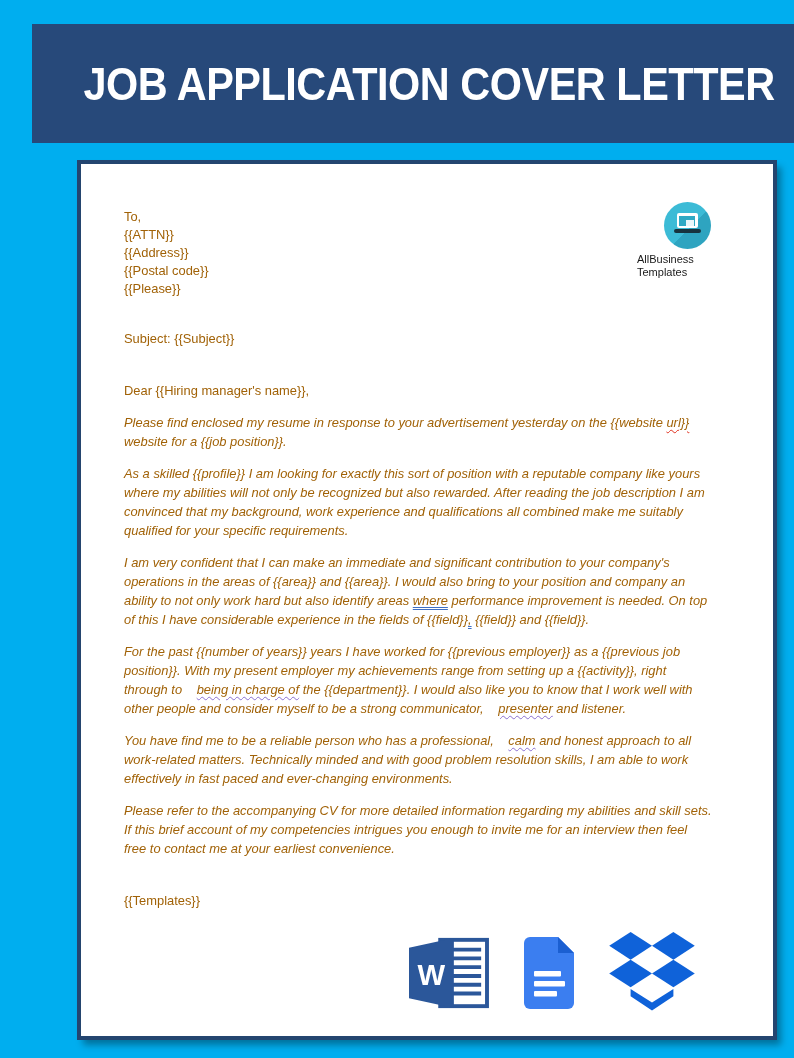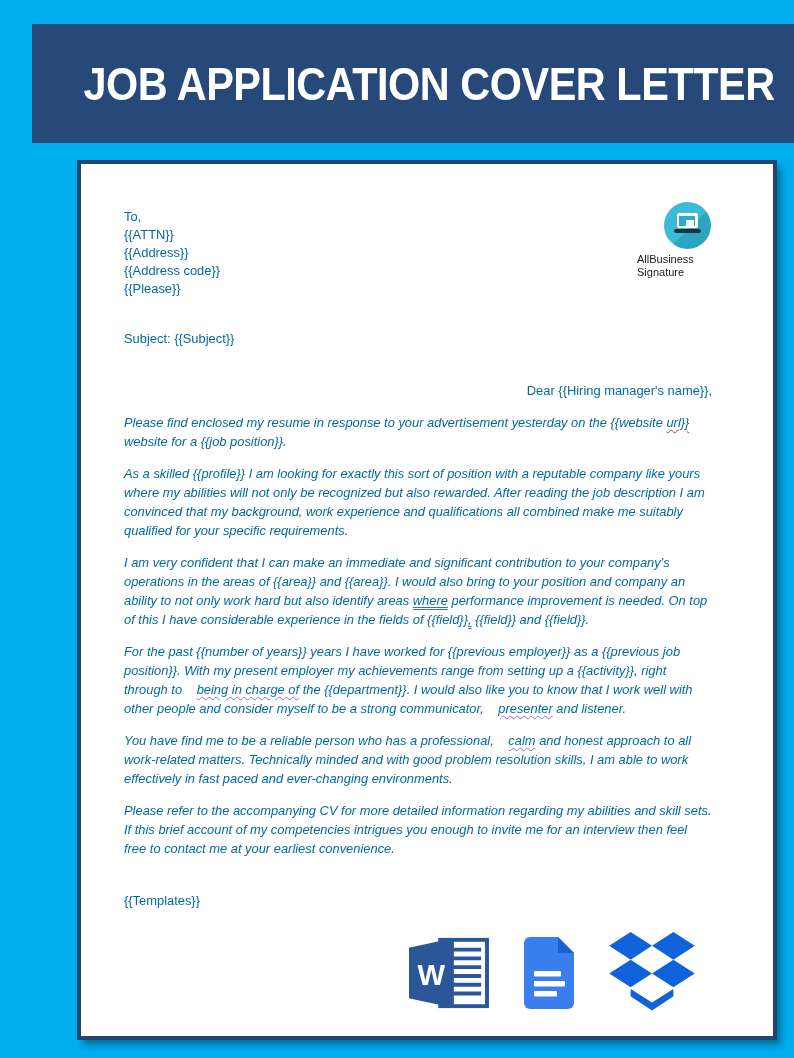--- a/index.html
+++ b/index.html
@@ -25,24 +25,24 @@
     background:#ffffff; border-radius:2px; }
   .laptop-screen-inner { position:absolute; left:2.5px; top:2.5px; width:16px; height:10px;
     background:#2fa9c4; }
   .laptop-page { position:absolute; left:7px; top:4.5px; width:8px; height:6px; background:#e9f6f9; }
   .laptop-base { position:absolute; left:10px; top:27px; width:27px; height:3.5px;
     background:#17333e; border-radius:2px; }
   .logo-text { font-size:11px; line-height:13px; color:#1a1a1a; }
 
   
   .letter { position:absolute; left:43px; top:44px; width:588px;
-    font-size:12.9px; line-height:19px; color:#0369a1; }
+    font-size:12.9px; line-height:19px; color:#a16207; }
   .recipient-line { line-height:18px; }
   .subject-line { margin-top:31px; }
-  .salutation { margin-top:33px;text-align:right; }
+  .salutation { margin-top:33px; }
   .letter p { margin-top:13px;font-style:italic; }
   .spell   { text-decoration:underline wavy #e0301e 1px; text-underline-offset:2px; }
   .grammar { text-decoration:underline double #3e6fc4; text-underline-offset:2px; }
   .refine  { text-decoration:underline wavy #8a6fd1 1px; text-underline-offset:2px;padding-left:11px; }
   .closing-line { margin-top:13px; }
   .signoff { font-size:15px; margin-left:4px; }
   .signature { margin-top:33px; }
 
   
   .footer-icons { position:absolute; left:322px; top:768px; display:flex;
@@ -63,29 +63,29 @@
     <div class="logo">
       <div class="logo-circle">
         <div class="laptop-screen">
           <div class="laptop-screen-inner">
             <div class="laptop-page"></div>
           </div>
         </div>
         <div class="laptop-base"></div>
       </div>
       <div class="logo-text">AllBusiness</div>
-      <div class="logo-text">Signature</div>
+      <div class="logo-text">Templates</div>
     </div>
 
     <div class="letter">
       <div class="recipient-block">
         <div class="recipient-line">To,</div>
         <div class="recipient-line">{{ATTN}}</div>
         <div class="recipient-line">{{Address}}</div>
-        <div class="recipient-line">{{Address code}}</div>
+        <div class="recipient-line">{{Postal code}}</div>
         <div class="recipient-line">{{Please}}</div>
       </div>
 
       <div class="subject-line">Subject: {{Subject}}</div>
       <div class="salutation">Dear {{Hiring manager's name}},</div>
 
       <p><span>Please find enclosed my resume in response to your advertisement yesterday on the {{website </span><span class="spell">url}}</span><span> website for a {{job position}}.</span></p>
       <p><span>As a skilled {{profile}} I am looking for exactly this sort of position with a reputable company like yours where my abilities will not only be recognized but also rewarded. After reading the job description I am convinced that my background, work experience and qualifications all combined make me suitably qualified for your specific requirements.</span></p>
       <p><span>I am very confident that I can make an immediate and significant contribution to your company's operations in the areas of {{area}} and {{area}}. I would also bring to your position and company an ability to not only work hard but also identify areas </span><span class="grammar">where</span><span> performance improvement is needed. On top of this I have considerable experience in the fields of {{field}}</span><span class="grammar">,</span><span> {{field}} and {{field}}.</span></p>
       <p><span>For the past {{number of years}} years I have worked for {{previous employer}} as a {{previous job position}}. With my present employer my achievements range from setting up a {{activity}}, right through to </span><span class="refine">being in charge of</span><span> the {{department}}. I would also like you to know that I work well with other people and consider myself to be a strong communicator, </span><span class="refine">presenter</span><span> and listener.</span></p>

